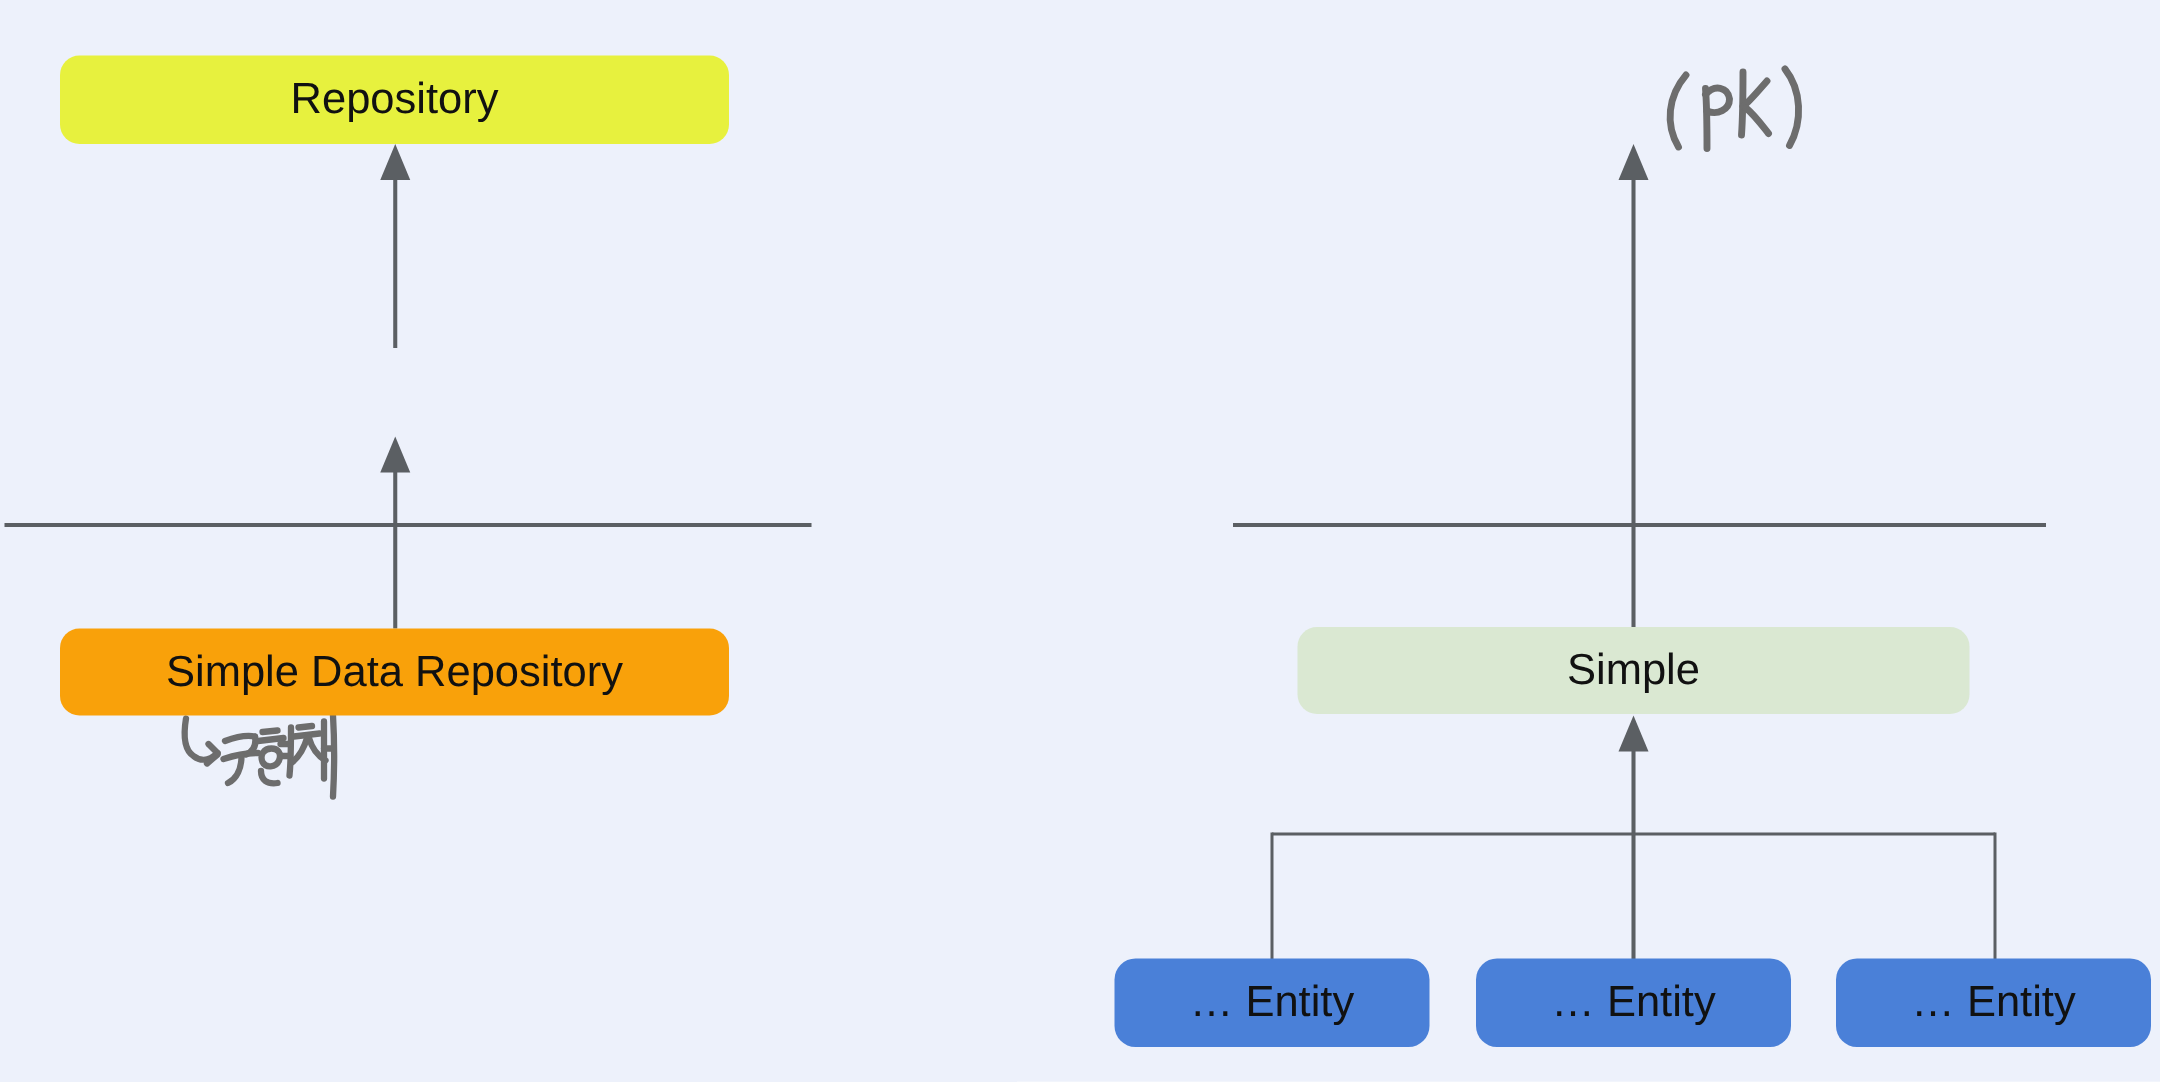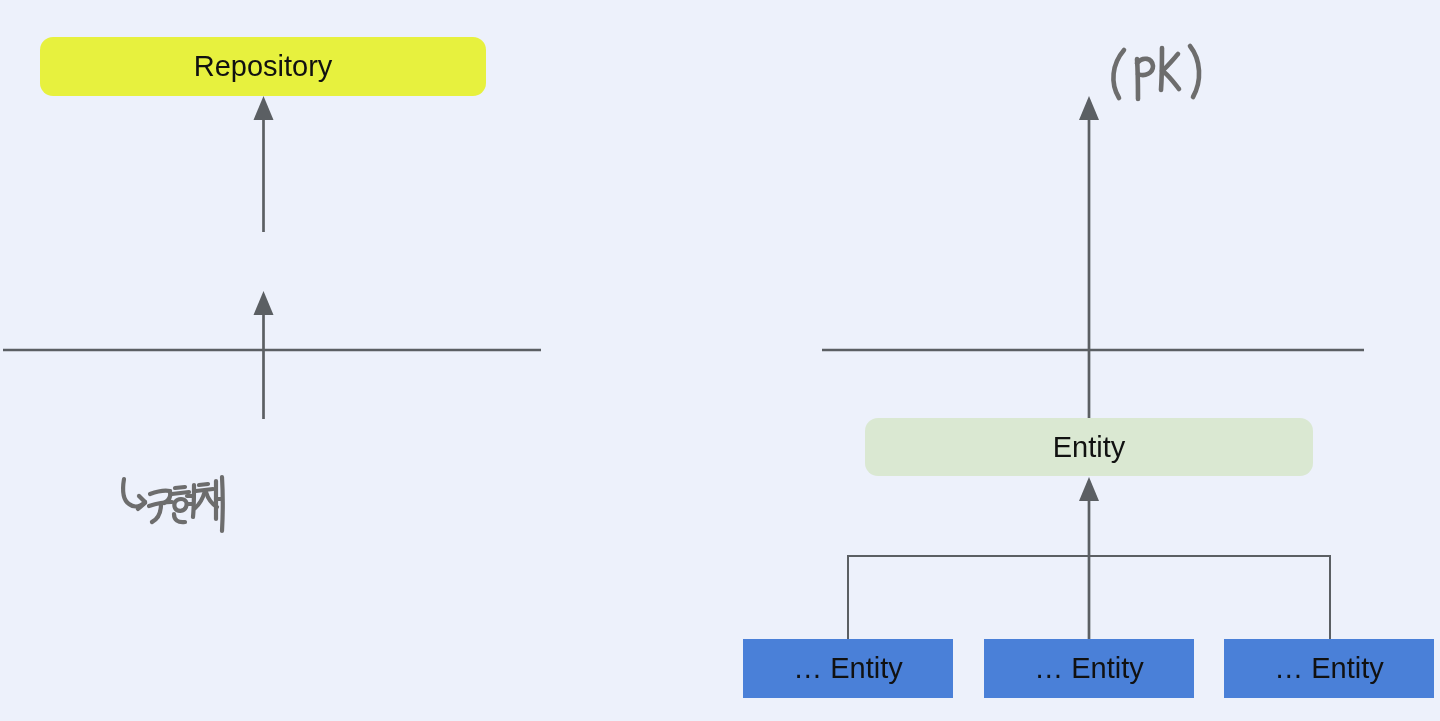--- a/index.html
+++ b/index.html
@@ -11,21 +11,21 @@
   .arrowhead{fill:var(--color-line,#5b5f63);stroke:none;}
   .hand{stroke:var(--color-handwriting,#6d6d6d);fill:none;stroke-linecap:round;stroke-linejoin:round;}
   .hand.kr{stroke-width:4.2;}
   .hand.pk{stroke-width:4.6;}
   .node{position:absolute;display:flex;align-items:center;justify-content:center;
         border-radius:13px;font-size:29px;line-height:1;color:var(--color-text,#111);
         white-space:nowrap;}
   .fill-node_yellow{background:var(--color-node_yellow,#e7f13e);}
   .fill-node_orange{background:var(--color-node_orange,#f9a10a);}
   .fill-node_green{background:var(--color-node_green,#dae8d2);}
-  .fill-node_blue{background:var(--color-node_blue,#4a80d8);border-radius:0;}
+  .fill-node_blue{background:var(--color-node_blue,#4a80d8);border-radius:14px;}
   
   .sr{position:absolute;width:1px;height:1px;overflow:hidden;clip-path:inset(50%);white-space:nowrap;}
   .hand-box{position:absolute;}
 </style>
 </head>
 <body>
 
 <div class="stage">
 
   <svg class="overlay" viewBox="0 0 1440 721">
@@ -76,26 +76,29 @@
       <path class="hand kr" d="M206,492 C208,499 212,504 217,507"></path>
       <path class="hand kr" d="M216,481 L216,519"></path>
       <path class="hand kr" d="M216,499 L222,499"></path>
       <path class="hand kr" d="M222,477 C223,494 223,513 222,531"></path>
     </g>
   </svg>
 
   <div class="node fill-node_yellow" style="left:40px;top:37px;width:446px;height:59px">
     <span>Repository</span>
   </div>
+  <div class="node fill-node_orange" style="left:40px;top:419px;width:446px;height:58px">
+    <span>Simple Data Repository</span>
+  </div>
   <div class="hand-box" style="left:122px;top:477px;width:102px;height:56px">
     <span class="sr">↳ 구현체</span>
   </div>
 
   <div class="node fill-node_green" style="left:865px;top:418px;width:448px;height:58px">
-    <span>Entity</span>
+    <span>Simple</span>
   </div>
   <div class="node fill-node_blue" style="left:743px;top:639px;width:210px;height:59px">
     <span>… Entity</span>
   </div>
   <div class="node fill-node_blue" style="left:984px;top:639px;width:210px;height:59px">
     <span>… Entity</span>
   </div>
   <div class="node fill-node_blue" style="left:1224px;top:639px;width:210px;height:59px">
     <span>… Entity</span>
   </div>

